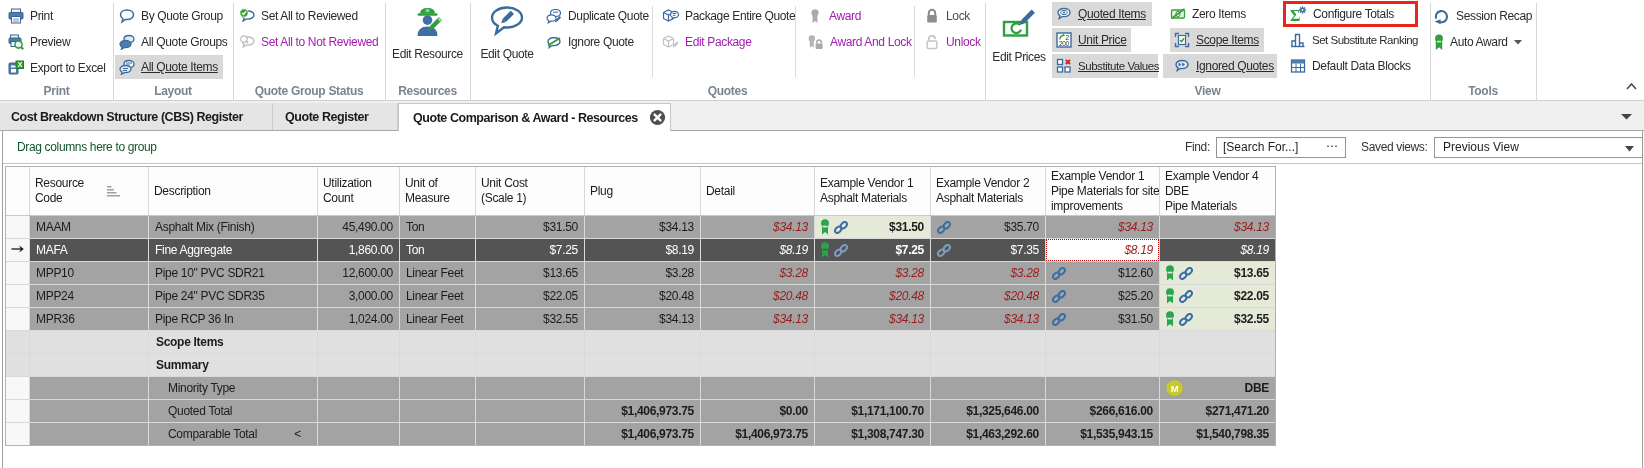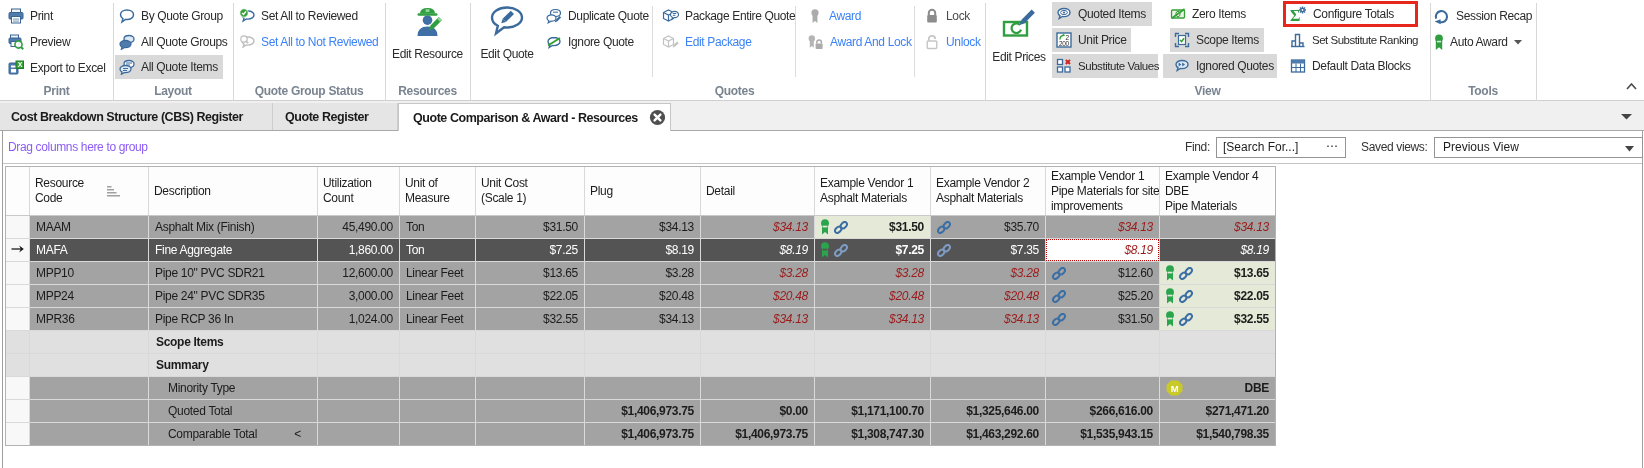--- a/index.html
+++ b/index.html
@@ -6,22 +6,22 @@
 html,body { width:1644px; height:468px; overflow:hidden; background:#fff;
   font-family:"Liberation Sans", sans-serif; }
 #stage { position:relative; width:1644px; height:468px; background:#fff; }
 .abs { position:absolute; }
 #ribbon { position:absolute; left:0; top:0; width:1644px; height:101px; background:#fff; border-bottom:1px solid #cfcfcf; }
 .gsep { position:absolute; top:3px; height:100px; width:1px; background:#d8d8d8; }
 .isep { position:absolute; top:6px; height:71px; width:1px; background:#dcdcdc; }
 .glabel { position:absolute; top:84px; height:14px; font-size:12px; letter-spacing:-0.3px; font-weight:bold; color:#7a8490; text-align:center; }
 .rbtn { position:absolute; height:24px; display:flex; align-items:center; font-size:12px; letter-spacing:-0.35px; color:#2b2b2b; white-space:nowrap; }
 .rbtn svg { margin-right:6px; flex:0 0 auto; }
-.rbtn.dis { color:#3b82f6;align-items:center; }
-.rbtn.tog { background:#d9d9d9; }
+.rbtn.dis { color:#a21caf;align-items:center; }
+.rbtn.tog { background:#d9d9d9;text-decoration:underline; }
 .bigbtn { position:absolute; text-align:center; font-size:12px; letter-spacing:-0.35px; color:#2b2b2b; }
 .bigbtn div { margin-top:4px; }
 #tabbar { position:absolute; left:0; top:101px; width:1644px; height:30px; background:#f0f0f0; }
 #tabline { position:absolute; left:0; top:130px; width:1644px; height:1px; background:#a8a8a8; }
 .tab { position:absolute; top:103px; height:27px; background:#e5e5e5; border-right:1px solid #cdcdcd; font-size:12.5px; letter-spacing:-0.45px; font-weight:bold; color:#1a1a1a; display:flex; align-items:center; white-space:nowrap; }
 .tab.active { background:#fff; border:1px solid #c6c6c6; border-bottom:none; z-index:5; height:28px; }
 #panelL { position:absolute; left:2px; top:131px; width:1px; height:337px; background:#9e9e9e; }
 #panelR { position:absolute; left:1642px; top:131px; width:1px; height:337px; background:#9e9e9e; }
 #findrow { position:absolute; left:3px; top:131px; width:1639px; height:33px; background:#fff; border-bottom:1px solid #c4c4c4; }
 .fr-lab { position:absolute; font-size:12px; letter-spacing:-0.35px; color:#333; top:9px; }
@@ -58,21 +58,21 @@
   <div class="gsep" style="left:1430px;"></div>
   <div class="gsep" style="left:1536px;"></div>
   <div class="isep" style="left:652px;"></div>
   <div class="isep" style="left:795px;"></div>
   <div class="isep" style="left:914px;"></div>
 
   <div class="glabel" style="left:0;width:113px;">Print</div>
   <div class="glabel" style="left:113px;width:120px;">Layout</div>
   <div class="glabel" style="left:233px;width:152px;">Quote Group Status</div>
   <div class="glabel" style="left:385px;width:85px;">Resources</div>
-  <div class="glabel" style="left:470px;width:515px;margin-left:7px;">Quotes</div>
+  <div class="glabel" style="left:470px;width:515px;">Quotes</div>
   <div class="glabel" style="left:985px;width:445px;">View</div>
   <div class="glabel" style="left:1430px;width:106px;">Tools</div>
 
   <div class="rbtn" style="left:8px;top:4px;"><svg width="16" height="16" viewBox="0 0 16 16">
         <rect x="3.5" y="1" width="9" height="4" fill="#eef3f8" stroke="#3a6494"></rect>
         <rect x="1" y="4.5" width="14" height="6.5" rx="1" fill="#4f7bad" stroke="#3a6494"></rect>
         <rect x="3.5" y="8.5" width="9" height="6.5" fill="#fff" stroke="#3a6494"></rect>
         <rect x="5" y="10.5" width="6" height="1.2" fill="#8aa8c8"></rect>
         <rect x="5" y="12.5" width="6" height="1.2" fill="#8aa8c8"></rect>
       </svg>Print</div>
@@ -272,21 +272,21 @@
   <div class="tab active" style="left:398px;width:273px;padding-left:14px;">Quote Comparison &amp; Award - Resources<svg style="margin-left:11px;" width="17" height="17" viewBox="0 0 17 17">
         <circle cx="8.5" cy="8.5" r="7.6" fill="#4f4f4f"></circle>
         <path d="M5.6 5.6 L11.4 11.4 M11.4 5.6 L5.6 11.4" stroke="#fff" stroke-width="2.4" stroke-linecap="round"></path>
       </svg></div>
   <svg class="abs" style="left:1621px;top:114px;" width="11" height="6" viewBox="0 0 11 6">
       <path d="M0 0 h11 l-5.5 5.5 Z" fill="#444"></path>
     </svg>
   <div id="panelL"></div>
     <div id="panelR"></div>
   <div id="findrow">
-    <div class="fr-lab" style="left:5px;color:#8b5cf6;">Drag columns here to group</div>
+    <div class="fr-lab" style="left:14px;color:#14532d;">Drag columns here to group</div>
     <div class="fr-lab" style="left:1182px;">Find:</div>
     <div class="inbox" style="left:1213px;width:130px;padding:2px 6px;">[Search For...]<span style="position:absolute;right:6px;top:1px;letter-spacing:1px;">⋯</span></div>
     <div class="fr-lab" style="left:1358px;">Saved views:</div>
     <div class="inbox" style="left:1431px;width:209px;padding:2px 8px;">Previous View<svg class="abs" style="right:8px;top:8px;" width="9" height="6" viewBox="0 0 9 6">
           <path d="M0 0 L9 0 L4.5 5.5 Z" fill="#444"></path>
         </svg></div>
   </div>
   <table id="grid">
     <colgroup>
       <col style="width:24px">

